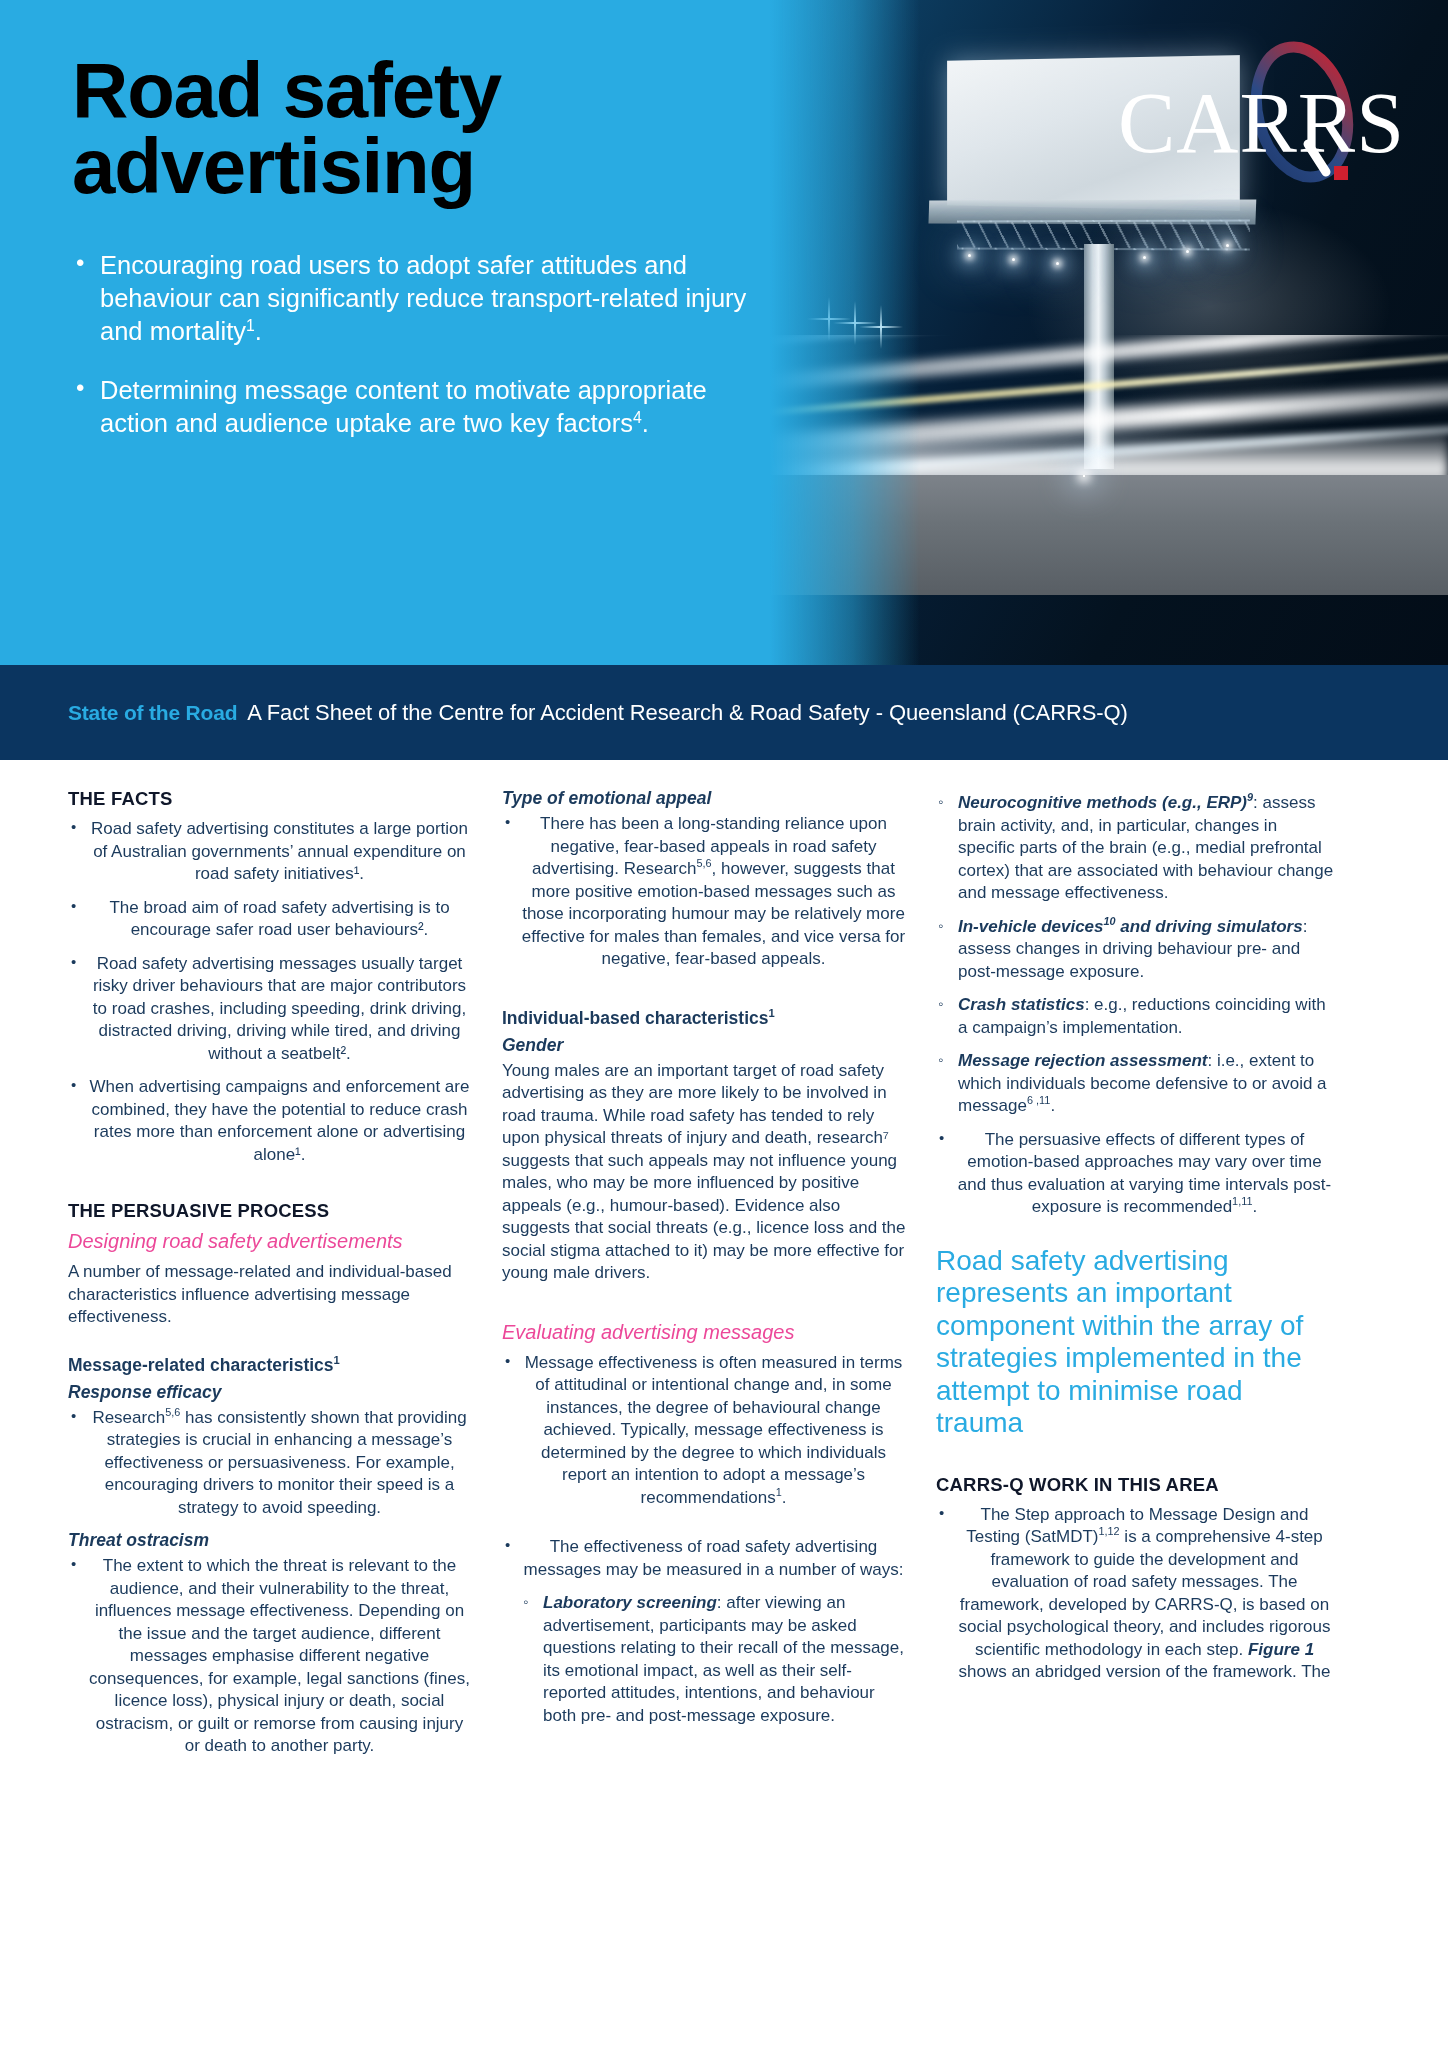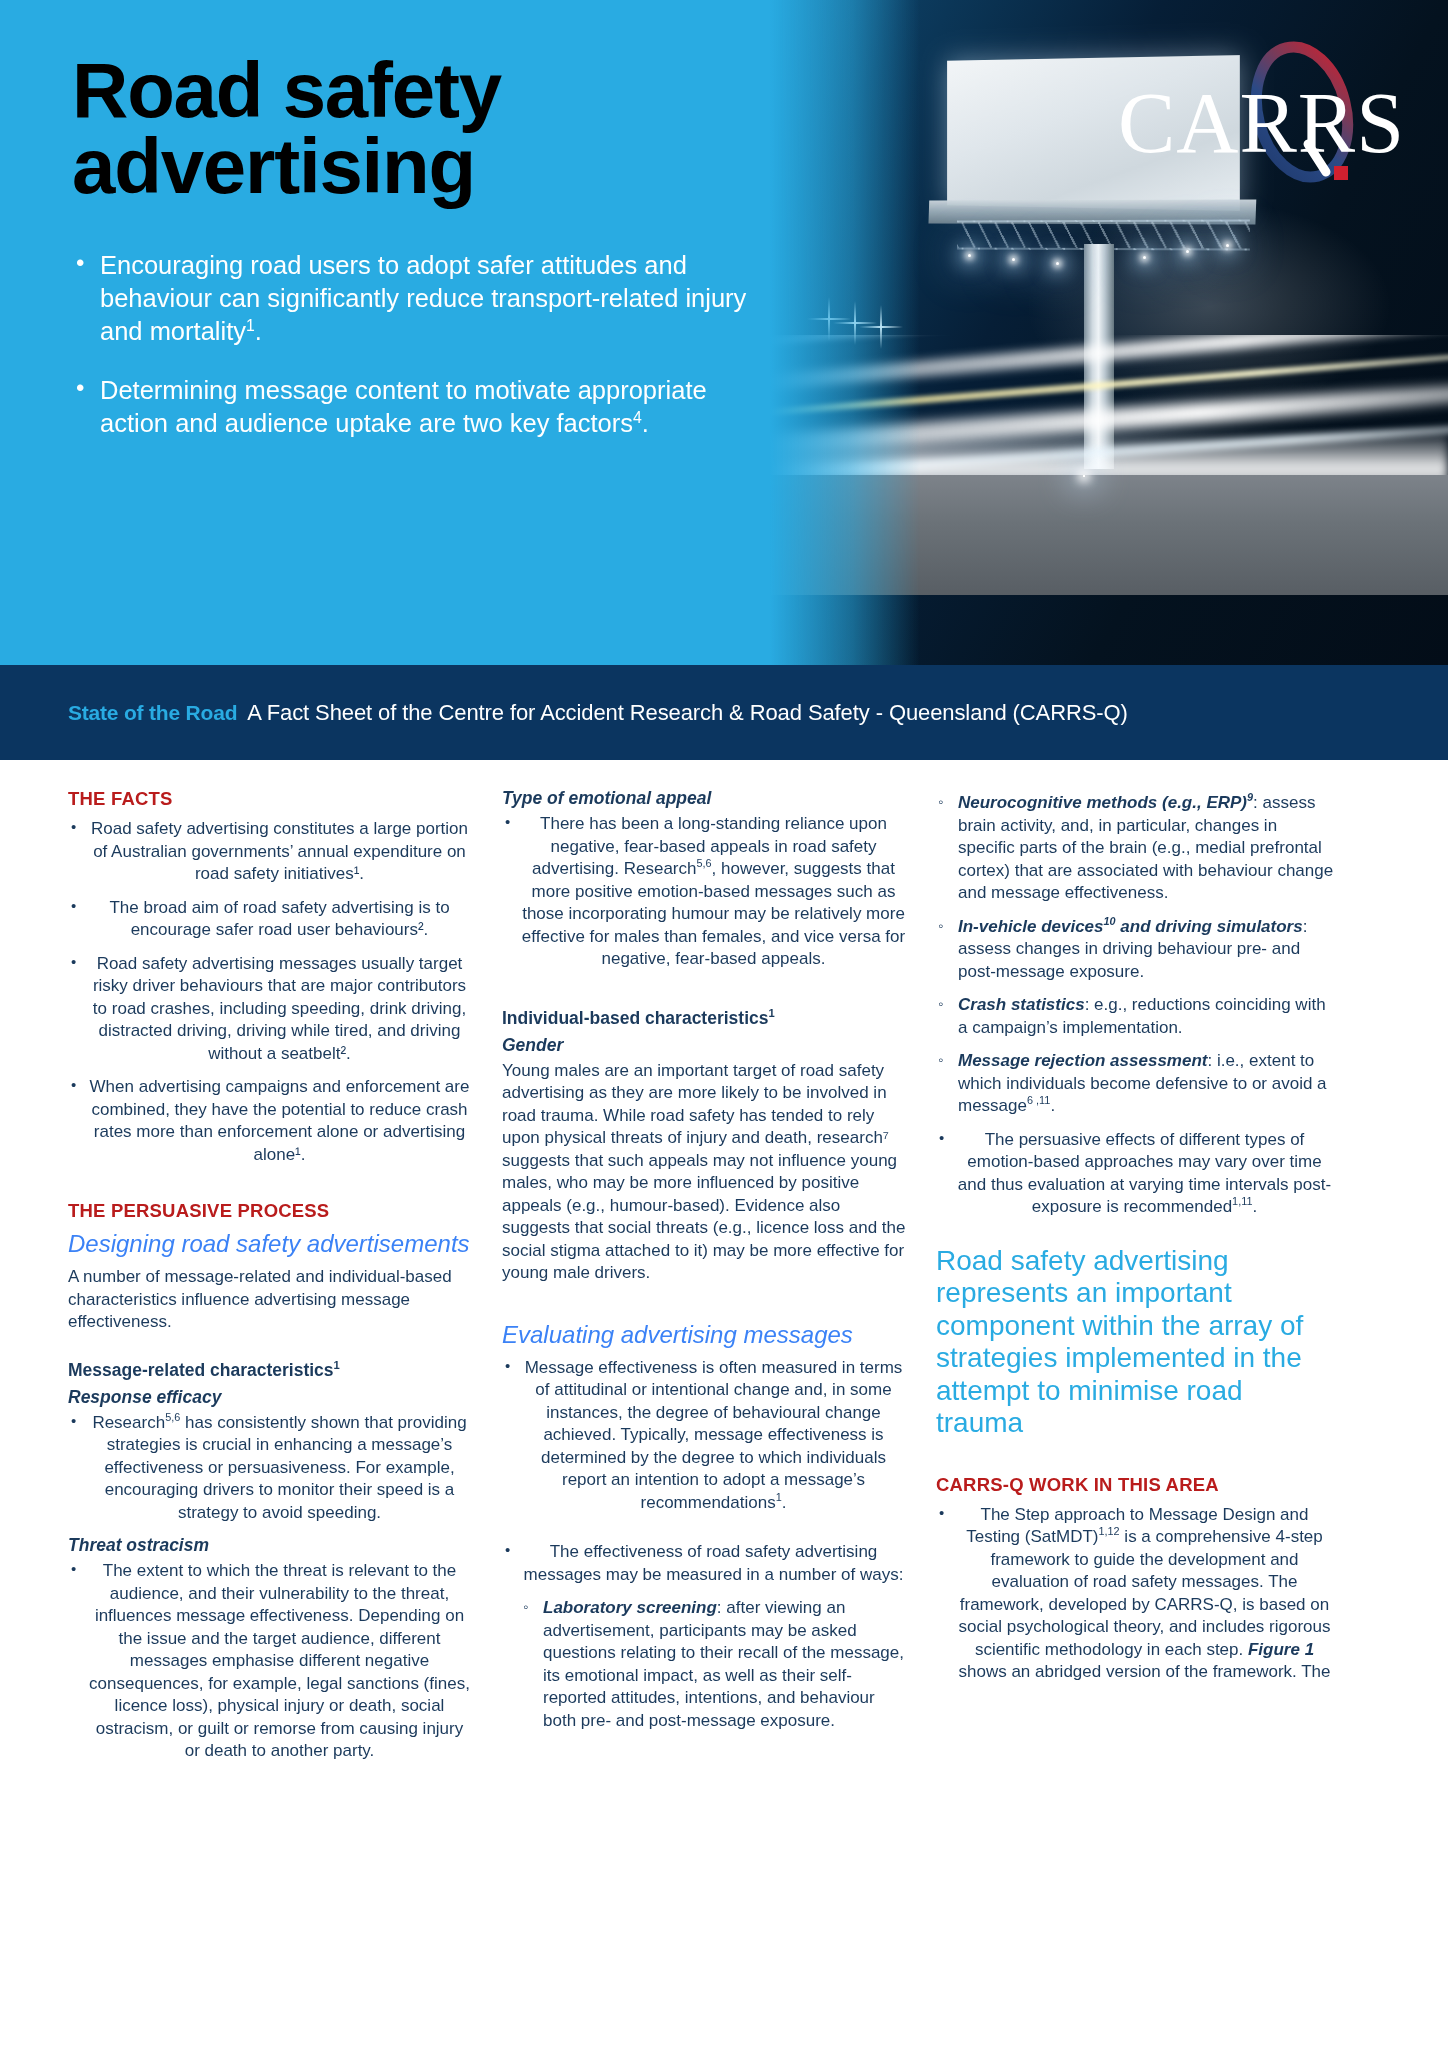--- a/index.html
+++ b/index.html
@@ -158,26 +158,26 @@
 
   
   .columns {
     display:flex; gap:30px;
     padding:28px 58px 0 68px;
   }
   .col { width:404px; }
   .col.c3 { width:398px; }
 
   .sec-head {
-    color:#b91c1c; font-weight:700; font-size:18.5px; letter-spacing:.2px;
+    color:#0f172a; font-weight:700; font-size:18.5px; letter-spacing:.2px;
     margin:0 0 8px 0; text-transform:uppercase;
   }
   .sec-head.spaced { margin-top:34px; }
   .sub-red-ital {
-    color:#3b82f6; font-style:italic; font-size:24px; font-weight:400;
+    color:#ec4899; font-style:italic; font-size:20px; font-weight:400;
     margin:0 0 8px 0;
   }
   .sub-navy-bold {
     color:#1b3a5c; font-weight:700; font-size:17.5px; margin:0 0 6px 0;
   }
   .sub-navy-bold-ital {
     color:#1b3a5c; font-weight:700; font-style:italic; font-size:17.5px; margin:0 0 4px 0;
   }
   p.body, li.body {
     color:#1b3a5c; font-size:17px; line-height:1.325; margin:0 0 10px 0;

